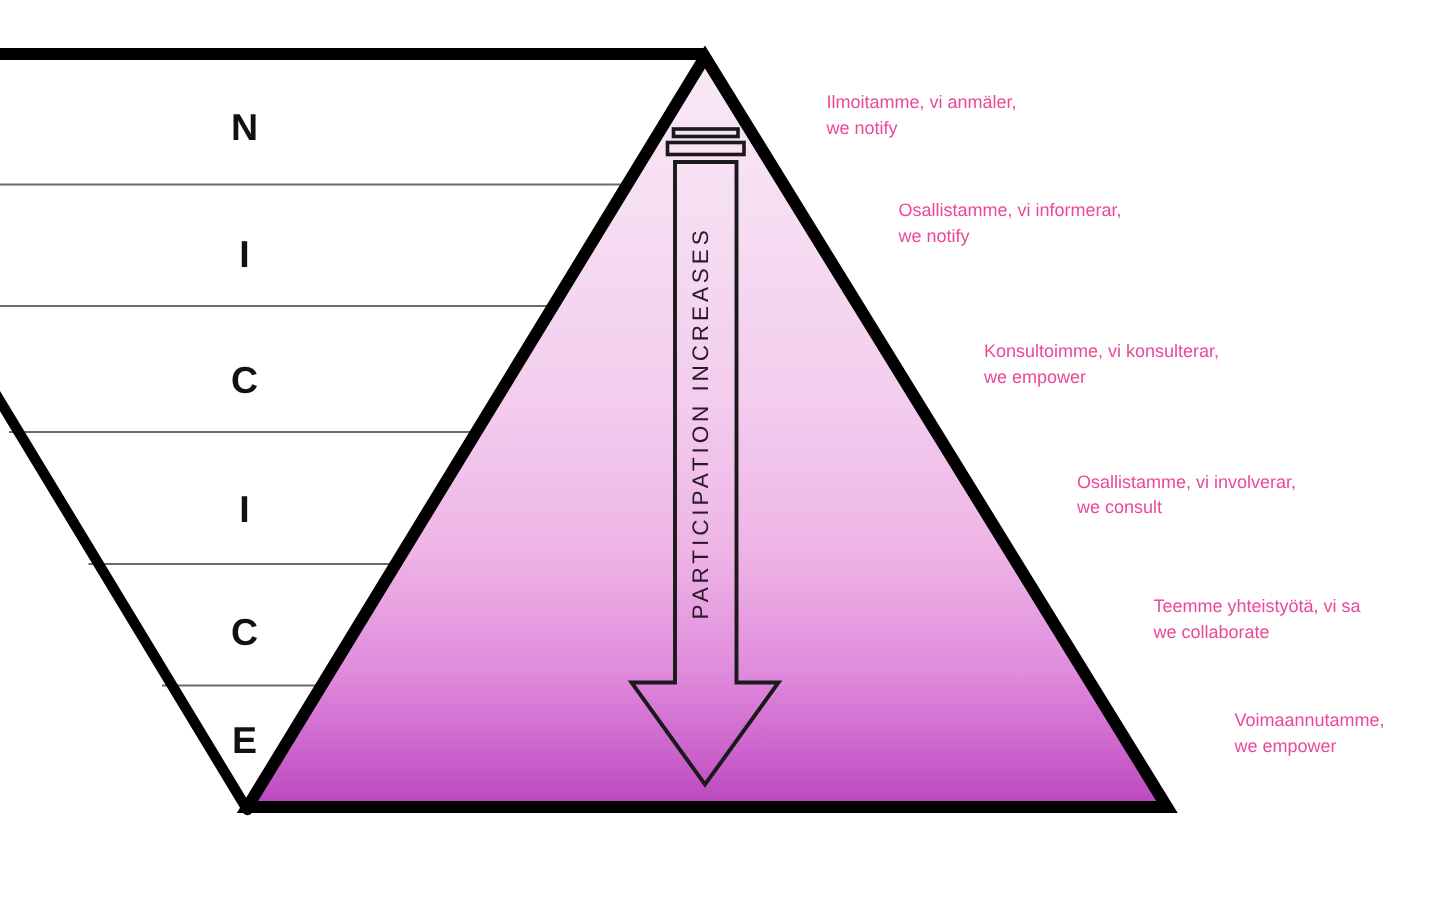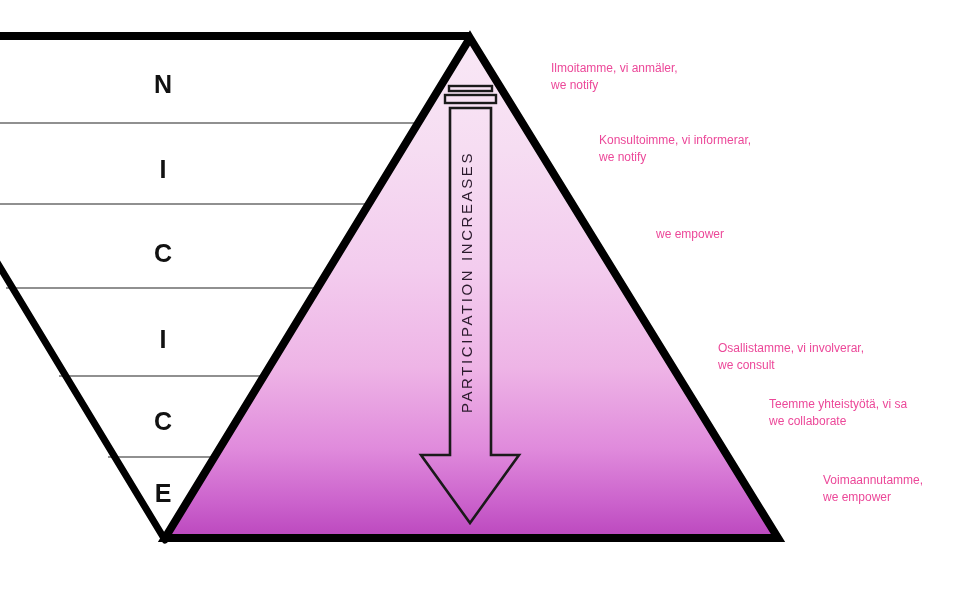--- a/index.html
+++ b/index.html
@@ -107,29 +107,30 @@
       <text class="arrow-label" x="472" y="282" transform="rotate(-90 472 282)">PARTICIPATION INCREASES</text>
     </g>
   </svg>
 
   <div class="side-label" style="left:551px; top:60px;">
     <div>Ilmoitamme, vi anmäler,</div>
     <div>we notify</div>
   </div>
 
   <div class="side-label" style="left:599px; top:132px;">
-    <div>Konsultoimme, vi informerar,</div>
+    <div>Osallistamme, vi informerar,</div>
     <div>we notify</div>
   </div>
 
   <div class="side-label" style="left:656px; top:226px;">
+    <div>Konsultoimme, vi konsulterar,</div>
     <div>we empower</div>
   </div>
 
-  <div class="side-label" style="left:718px; top:313px;margin-top:27px;">
+  <div class="side-label" style="left:718px; top:313px;">
     <div>Osallistamme, vi involverar,</div>
     <div>we consult</div>
   </div>
 
   <div class="side-label" style="left:769px; top:396px;">
     <div>Teemme yhteistyötä, vi sa</div>
     <div>we collaborate</div>
   </div>
 
   <div class="side-label" style="left:823px; top:472px;">

